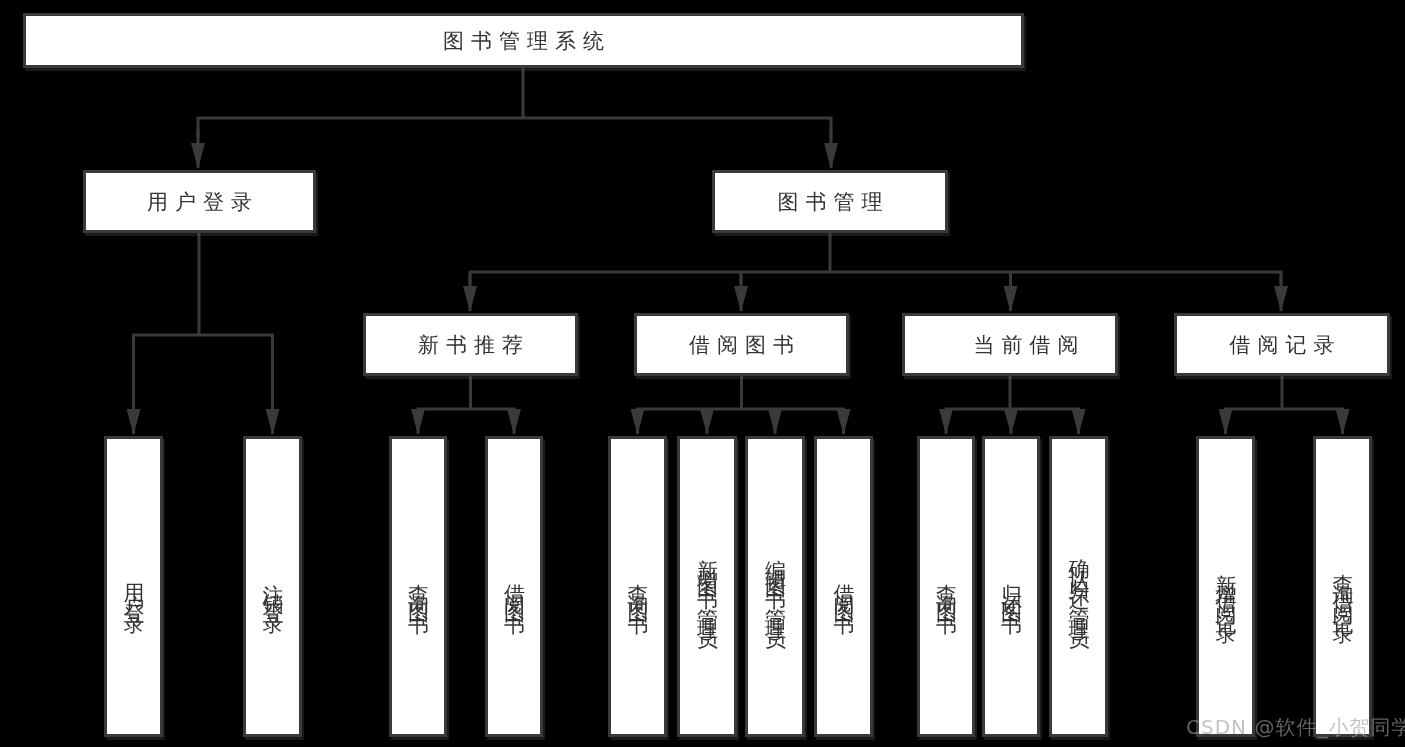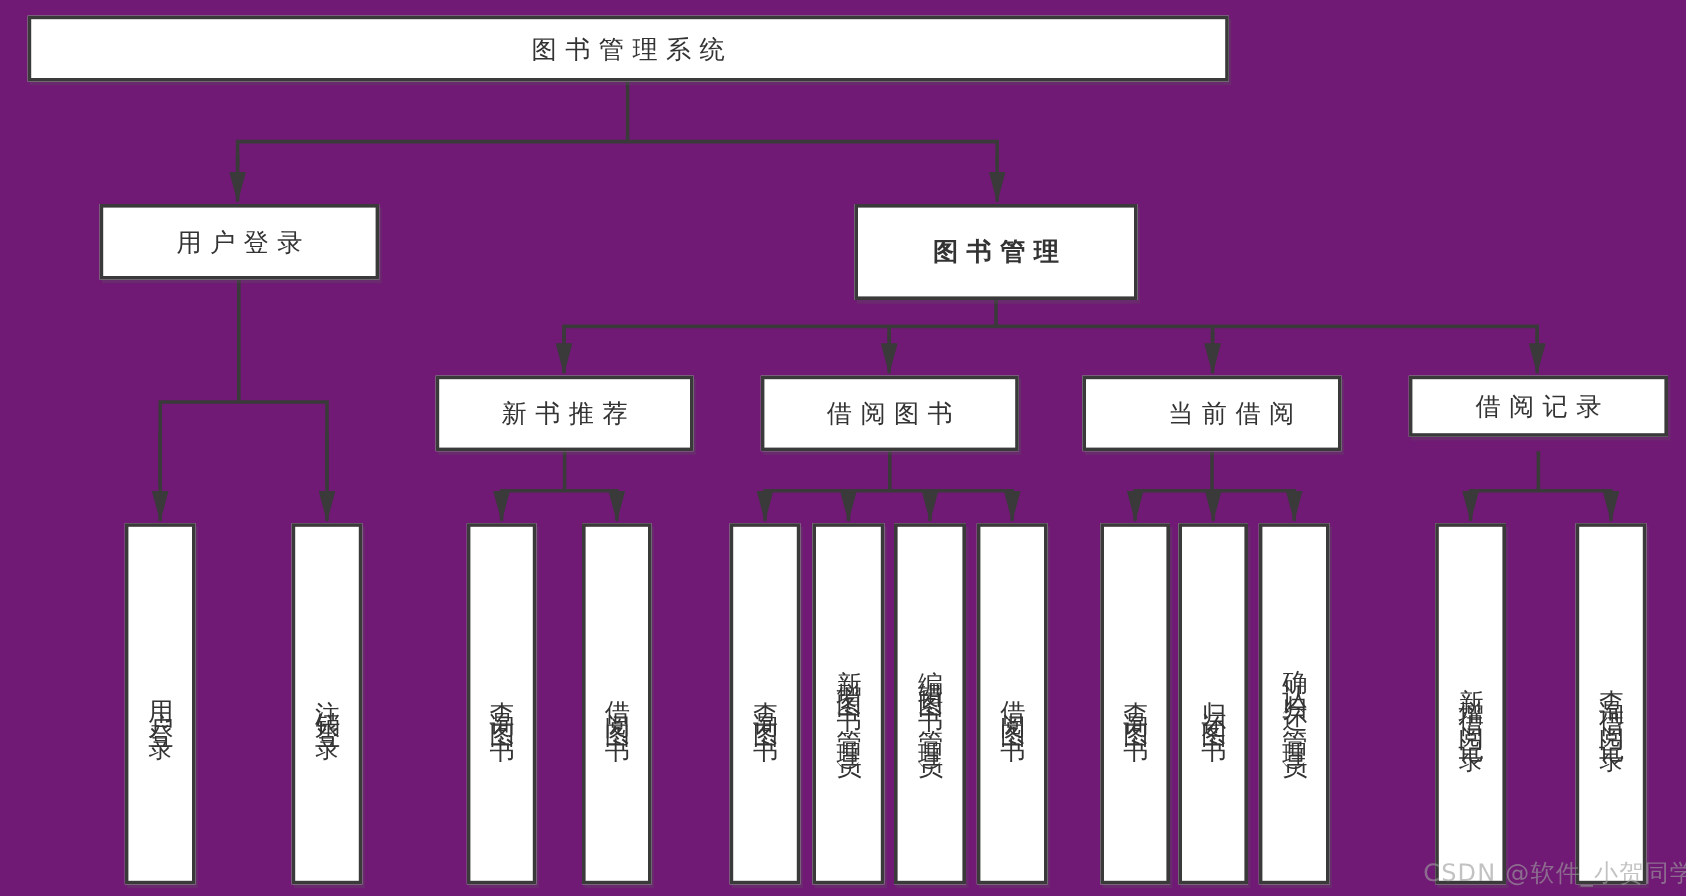--- a/index.html
+++ b/index.html
@@ -4,21 +4,21 @@
 <style>
   html, body {
     margin: 0;
     padding: 0;
     background: #ffffff;
   }
   .canvas {
     position: relative;
     width: 1405px;
     height: 747px;
-    background: #701a75;
+    background: #000000;
     font-family: "DejaVu Sans", "Liberation Sans", sans-serif;
     overflow: hidden;
   }
   .connectors {
     position: absolute;
     left: 0;
     top: 0;
     width: 1405px;
     height: 747px;
     z-index: 1;
@@ -106,34 +106,34 @@
     </g>
   </svg>
 
   <div class="node h" style="left:23px; top:13px; width:1001px; height:55px;">
     <span>图书管理系统</span>
   </div>
 
   <div class="node h" style="left:83px; top:170px; width:233px; height:63px;">
     <span>用户登录</span>
   </div>
-  <div class="node h" style="left:712px; top:170px; width:236px; height:80px;font-weight:bold;">
+  <div class="node h" style="left:712px; top:170px; width:236px; height:63px;">
     <span>图书管理</span>
   </div>
 
   <div class="node h" style="left:363px; top:313px; width:215px; height:63px;">
     <span>新书推荐</span>
   </div>
   <div class="node h" style="left:634px; top:313px; width:215px; height:63px;">
     <span>借阅图书</span>
   </div>
   <div class="node h" style="left:902px; top:313px; width:216px; height:63px;padding-left:32px;">
     <span>当前借阅</span>
   </div>
-  <div class="node h" style="left:1174px; top:313px; width:216px; height:51px;">
+  <div class="node h" style="left:1174px; top:313px; width:216px; height:63px;">
     <span>借阅记录</span>
   </div>
 
   <div class="node v" style="left:104px; top:436px; width:59px; height:301px;">
     <span>用户登录</span>
   </div>
   <div class="node v" style="left:243px; top:436px; width:59px; height:301px;">
     <span>注销登录</span>
   </div>
 

